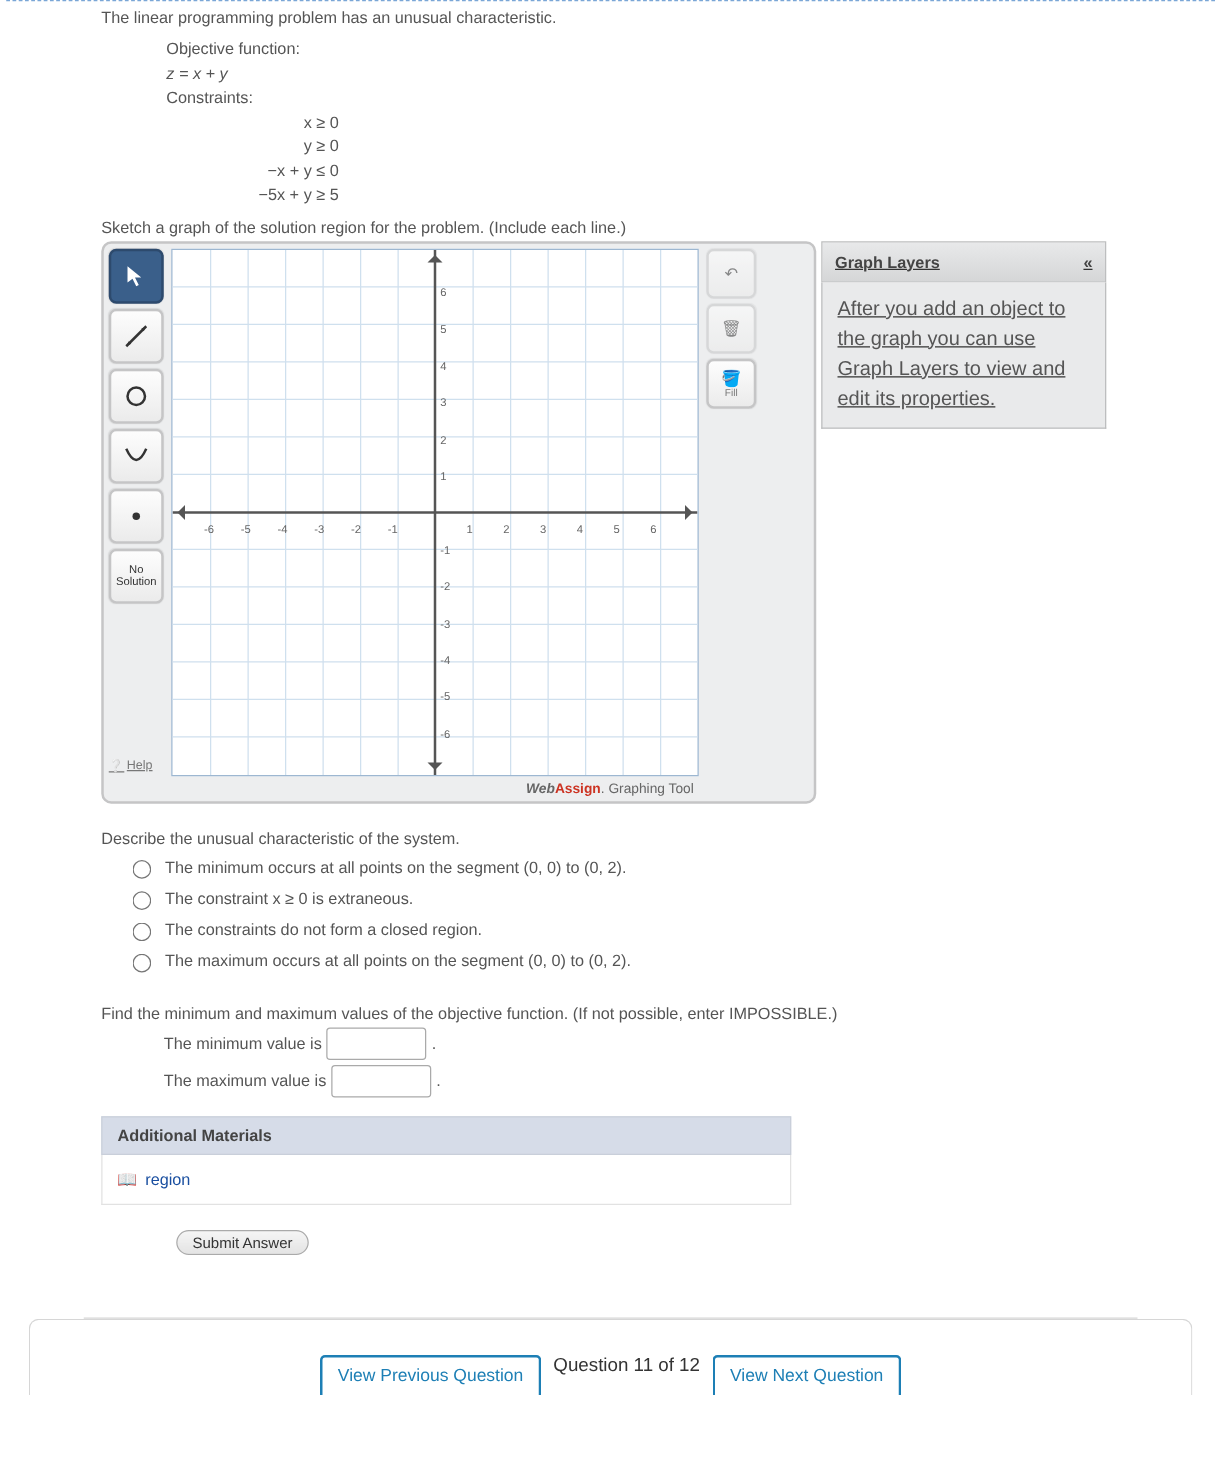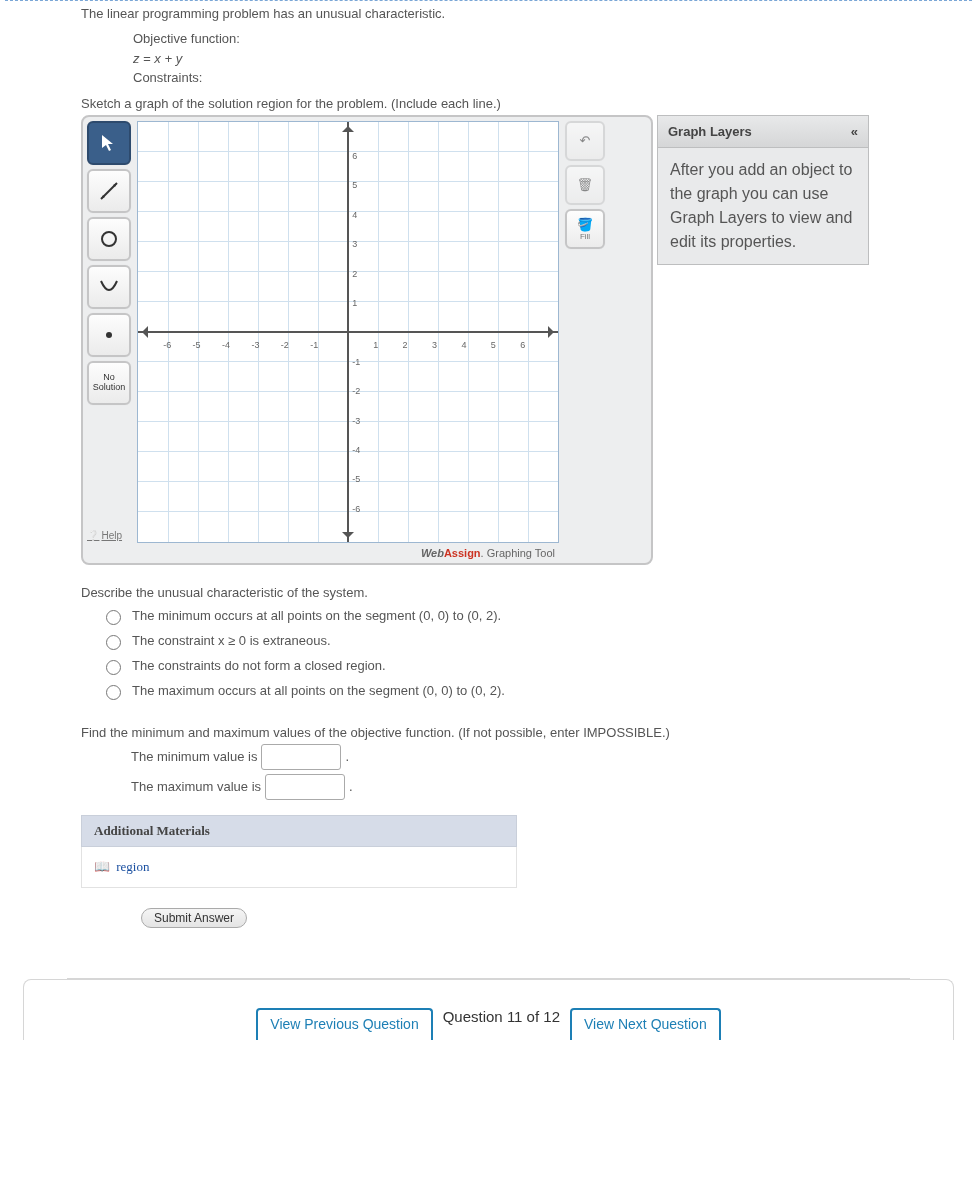--- a/index.html
+++ b/index.html
@@ -147,21 +147,22 @@
     padding: 4px 4px 0 0;
   }
   .wa-brand .red { color: #c32; font-weight: bold; }
   .wa-brand .bold { font-weight: bold; font-style: italic; }
 
   
   .graph-layers {
     display: inline-block;
     vertical-align: top;
     margin-left: 4px;
-    width: 212px;
+    width: 228px;
+    text-decoration: underline;
   }
   .gl-header {
     background: linear-gradient(#e8e9ea,#d5d6d7);
     border: 1px solid #bdbebf;
     padding: 8px 10px;
     display: flex;
     justify-content: space-between;
     align-items: center;
     font-weight: bold;
     color: #444;
@@ -196,23 +197,22 @@
   .minmax-row input[type=text] {
     width: 70px;
     height: 20px;
     border: 1px solid #aaa;
     border-radius: 3px;
     padding: 2px 4px;
   }
 
   
   .materials-box {
-    width: 436px;
+    width: 552px;
     margin-top: 10px;
-    font-family: Liberation Serif, serif;
   }
   .materials-head {
     background: #d6dce8;
     padding: 7px 12px;
     font-weight: bold;
     color: #444;
     border: 1px solid #c9cfda;
   }
   .materials-body {
     border: 1px solid #e2e2e2;
@@ -275,20 +275,26 @@
 <body>
 
 <div class="page-wrap">
   <div class="content-indent">
     <div class="header-text">The linear programming problem has an unusual characteristic.</div>
 
     <div class="obj-block">
       <div>Objective function:</div>
       <div class="italic">z = x + y</div>
       <div>Constraints:</div>
+    </div>
+    <div class="constraints-list">
+      <div class="italic">x ≥ 0</div>
+      <div class="italic">y ≥ 0</div>
+      <div class="italic">−x + y ≤ 0</div>
+      <div class="italic">−5x + y ≥ 5</div>
     </div>
 
     <div class="sketch-line">Sketch a graph of the solution region for the problem. (Include each line.)</div>
 
     <div style="display:flex;align-items:flex-start;">
       <div class="graph-tool">
         <div class="graph-inner">
 
           <div class="graph-left-tools">
             <div class="tool-btn selected">

